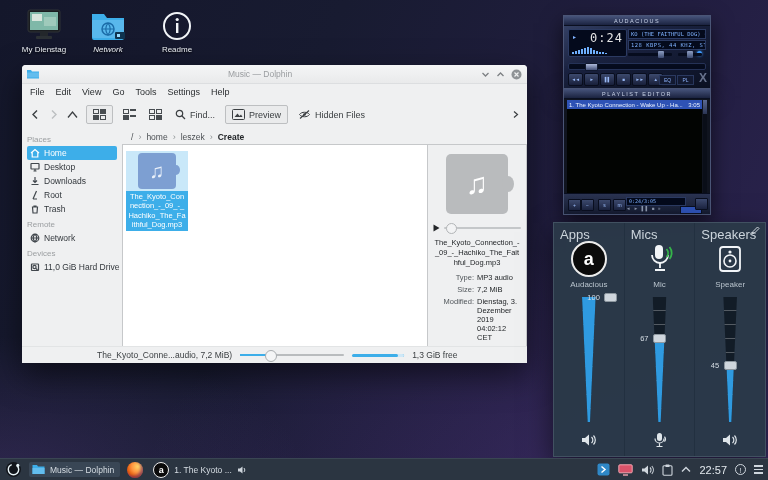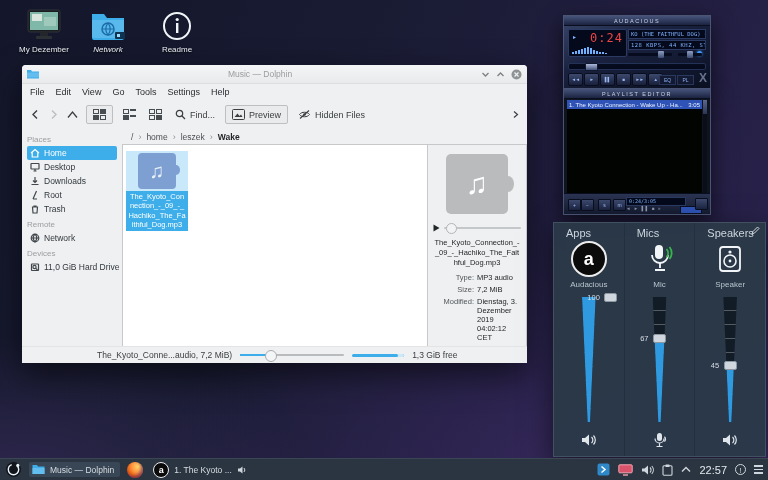--- a/index.html
+++ b/index.html
@@ -66,21 +66,21 @@
   .zslider .knob{position:absolute;left:24%;top:-4px;width:10px;height:10px;border-radius:50%;background:#f4f5f6;border:1px solid #a9adb0;}
   .capbar{width:52px;height:3px;border-radius:2px;background:#3daee9;box-shadow:inset -6px 0 0 #cfe8f7;}
 
   
   .aud{position:absolute;left:563px;top:15px;width:146px;height:73px;
     background:linear-gradient(155deg,#39466b 0%,#1a2240 40%,#0c1224 100%);
     border:1px solid #4a5576;box-shadow:0 8px 20px rgba(0,0,0,.6);}
   .aud-title{height:9px;background:linear-gradient(#46537a,#1b2340);display:flex;align-items:center;justify-content:center;
     color:#c9d3e8;font-size:5.5px;letter-spacing:1.5px;border-bottom:1px solid #0a0f20;}
   .lcdbox{position:absolute;left:4px;top:13px;width:57px;height:26px;background:#040a1c;border:1px solid #2b3a62;border-radius:2px;}
-  .lcdtime{position:absolute;right:3px;top:1px;color:#ef4444;font-family:"DejaVu Sans Mono",monospace;font-size:12px;letter-spacing:1px;}
+  .lcdtime{position:absolute;right:3px;top:1px;color:#e5e5e5;font-family:"DejaVu Sans Mono",monospace;font-size:12px;letter-spacing:1px;}
   .lcdplay{position:absolute;left:3px;top:4px;color:#7fb2ff;font-size:5px;}
   .lcdspec{position:absolute;left:3px;bottom:2px;}
   .mrq{position:absolute;left:64px;right:4px;height:8px;background:#040a1c;border:1px solid #2b3a62;
     color:#7fb2ff;font-family:"DejaVu Sans Mono",monospace;font-size:5.5px;line-height:8px;white-space:nowrap;overflow:hidden;padding:0 2px;}
   .mrq1{top:13px;} .mrq2{top:24px;letter-spacing:.5px;}
   .inds{position:absolute;right:8px;top:35px;display:flex;gap:5px;align-items:center;}
   .ind{width:5px;height:5px;border-radius:50%;background:#2a3142;}
   .ind.on{background:#3f9bff;box-shadow:0 0 3px #3f9bff;}
   .minisl{position:absolute;top:37px;height:3px;background:#060c1e;border-radius:1px;}
   .minisl .mk{position:absolute;top:-2px;width:6px;height:7px;background:linear-gradient(#8fa0c4,#3c4a70);border-radius:1px;}
@@ -107,21 +107,21 @@
   .pl-lcd{position:absolute;left:62px;top:3px;width:54px;height:7px;background:#040a1c;border:1px solid #2b3a62;
     color:#7fb2ff;font-family:"DejaVu Sans Mono",monospace;font-size:5px;line-height:7px;padding:0 2px;}
   .pl-mini{position:absolute;left:62px;top:12px;color:#8b96ad;font-size:4.5px;letter-spacing:1px;}
   .pl-seg{position:absolute;left:116px;top:12px;width:20px;height:6px;background:#2e52b5;border:1px solid #0a0f20;}
 
   
   .mixer{position:absolute;left:553px;top:222px;width:211px;height:233px;background:rgba(42,57,72,.97);
     border:1px solid #415161;box-shadow:0 10px 26px rgba(0,0,0,.55);display:flex;}
   .mcol{flex:1;position:relative;border-right:1px solid #223040;}
   .mcol:last-child{border-right:none;}
-  .mhead{position:absolute;left:12px;top:4px;color:#ccd5dc;font-size:11px;}
+  .mhead{position:absolute;left:6px;top:4px;color:#ccd5dc;font-size:13px;}
   .medit{position:absolute;right:5px;top:3px;}
   .micon{position:absolute;left:0;right:0;top:17px;height:38px;display:flex;align-items:center;justify-content:center;}
   .audcircle{width:32px;height:32px;border-radius:50%;background:#0b0b0b;border:2px solid #ececec;
     color:#fff;font-weight:bold;font-size:18px;display:flex;align-items:center;justify-content:center;line-height:1;}
   .mlabel{position:absolute;left:0;right:0;top:57px;text-align:center;color:#b9c4cd;font-size:8px;}
   .sliderzone{position:absolute;left:0;right:0;top:74px;bottom:34px;}
   .wedge{position:absolute;left:50%;transform:translateX(-50%);top:0;bottom:0;width:17px;
     clip-path:polygon(10% 0,90% 0,57% 100%,43% 100%);
     background:
       repeating-linear-gradient(to top,transparent 0 13px,rgba(255,255,255,.28) 13px 14px),
@@ -154,21 +154,21 @@
     <div class="art">
       <svg width="40" height="34" viewBox="0 0 40 34">
           <rect x="4" y="2" width="32" height="22" rx="2" fill="#1a1d20" stroke="#2e3236"></rect>
           <rect x="6" y="4" width="28" height="18" fill="#7fb8a8"></rect>
           <rect x="8" y="6" width="10" height="7" fill="#d9e6dd"></rect>
           <rect x="20" y="9" width="12" height="9" fill="#9fcabb"></rect>
           <rect x="16" y="24" width="8" height="4" fill="#23272b"></rect>
           <rect x="12" y="28" width="16" height="3" rx="1" fill="#2b3034"></rect>
         </svg>
     </div>
-    <div>My Dezember</div>
+    <div>My Dienstag</div>
   </div>
   <div class="dicon" style="left:76px;top:6px;">
     <div class="art">
       <svg width="40" height="34" viewBox="0 0 40 34">
           <path d="M4 6 h12 l3 4 h17 v20 a2 2 0 0 1-2 2 H6 a2 2 0 0 1-2-2 z" fill="#3daee9"></path>
           <path d="M4 12 h32 v16 a2 2 0 0 1-2 2 H6 a2 2 0 0 1-2-2 z" fill="#59b8ec"></path>
           <circle cx="20" cy="21" r="6" fill="none" stroke="#1b6ca8" stroke-width="1.5"></circle>
           <path d="M14 21 h12 M20 15 c-3 4 -3 8 0 12 c3 -4 3 -8 0 -12" fill="none" stroke="#1b6ca8" stroke-width="1.2"></path>
           <rect x="27" y="24" width="10" height="7" rx="1" fill="#10344f"></rect>
           <rect x="29" y="26" width="3" height="3" fill="#9adcff"></rect>
@@ -347,21 +347,21 @@
       </div>
 
       <div class="rightcol">
         <div class="crumbs">
           <span>/</span>
           <span class="sep">›</span>
           <span>home</span>
           <span class="sep">›</span>
           <span>leszek</span>
           <span class="sep">›</span>
-          <span class="cur">Wake</span>
+          <span class="cur">Create</span>
         </div>
         <div class="viewrow">
           <div class="fileview">
             <div class="fitem">
               <div class="iconwrap">
                   <div class="mp3icon">♫</div>
                 </div>
               <div class="flabel">The_Kyoto_Connection_-_09_-_Hachiko_The_Faithful_Dog.mp3</div>
             </div>
           </div>

